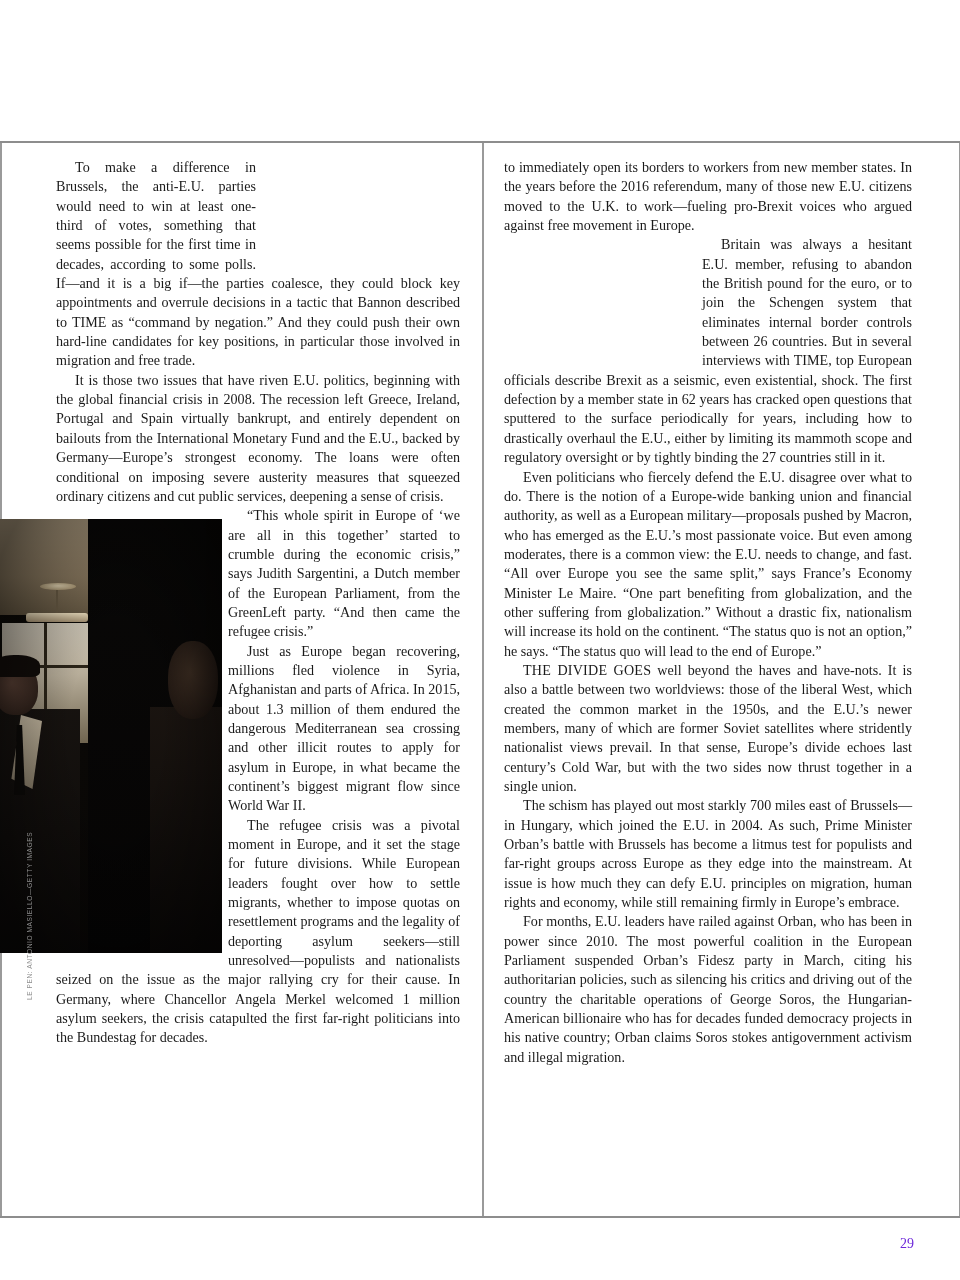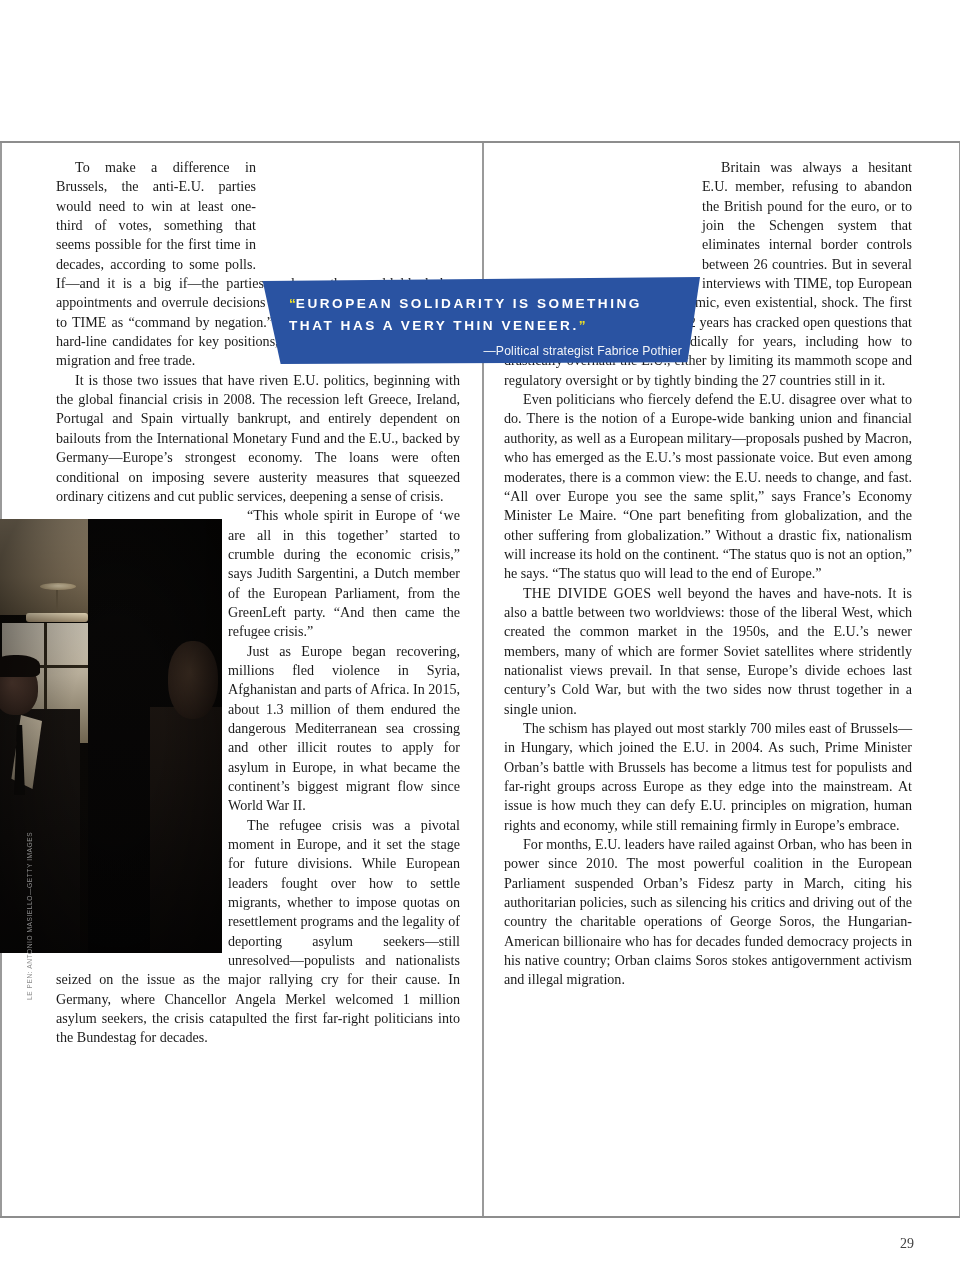--- a/index.html
+++ b/index.html
@@ -273,21 +273,21 @@
     color: #f2f4f8;
   }
 
   
   .folio {
     position: absolute;
     right: 46px;
     top: 1236px;
     font-family: "Liberation Serif", serif;
     font-size: 14px;
-    color: #404040;
+    color: #6d28d9;
   }
 </style>
 </head>
 <body>
 
 <div class="page">
 
   <div class="rule-top"></div>
   <div class="rule-left-edge"></div>
   <div class="rule-col-divider"></div>
@@ -298,20 +298,21 @@
     <div class="float-quote-left"></div>
     <p>To make a difference in Brussels, the anti-E.U. parties would need to win at least one-third of votes, something that seems possible for the first time in decades, according to some polls. If—and it is a big if—the parties coalesce, they could block key appointments and overrule decisions in a tactic that Bannon described to TIME as “command by negation.” And they could push their own hard-line candidates for key positions, in particular those involved in migration and free trade.</p>
     <p>It is those two issues that have riven E.U. politics, beginning with the global financial crisis in 2008. The recession left Greece, Ireland, Portugal and Spain virtually bankrupt, and entirely dependent on bailouts from the International Monetary Fund and the E.U., backed by Germany—Europe’s strongest economy. The loans were often conditional on imposing severe austerity measures that squeezed ordinary citizens and cut public services, deepening a sense of crisis.</p>
     <div class="float-photo-left"></div>
     <p>“This whole spirit in Europe of ‘we are all in this together’ started to crumble during the economic crisis,” says Judith Sargentini, a Dutch member of the European Parliament, from the GreenLeft party. “And then came the refugee crisis.”</p>
     <p>Just as Europe began recovering, millions fled violence in Syria, Afghanistan and parts of Africa. In 2015, about 1.3 million of them endured the dangerous Mediterranean sea crossing and other illicit routes to apply for asylum in Europe, in what became the continent’s biggest migrant flow since World War II.</p>
     <p>The refugee crisis was a pivotal moment in Europe, and it set the stage for future divisions. While European leaders fought over how to settle migrants, whether to impose quotas on resettlement programs and the legality of deporting asylum seekers—still unresolved—populists and nationalists seized on the issue as the major rallying cry for their cause. In Germany, where Chancellor Angela Merkel welcomed 1 million asylum seekers, the crisis catapulted the first far-right politicians into the Bundestag for decades.</p>
   </div>
 
   <div class="col col-right">
+    <p class="noindent">to immediately open its borders to workers from new member states. In the years before the 2016 referendum, many of those new E.U. citizens moved to the U.K. to work—fueling pro-Brexit voices who argued against free movement in Europe.</p>
     <div class="float-quote-right"></div>
     <p>Britain was always a hesitant E.U. member, refusing to abandon the British pound for the euro, or to join the Schengen system that eliminates internal border controls between 26 countries. But in several interviews with TIME, top European officials describe Brexit as a seismic, even existential, shock. The first defection by a member state in 62 years has cracked open questions that sputtered to the surface periodically for years, including how to drastically overhaul the E.U., either by limiting its mammoth scope and regulatory oversight or by tightly binding the 27 countries still in it.</p>
     <p>Even politicians who fiercely defend the E.U. disagree over what to do. There is the notion of a Europe-wide banking union and financial authority, as well as a European military—proposals pushed by Macron, who has emerged as the E.U.’s most passionate voice. But even among moderates, there is a common view: the E.U. needs to change, and fast. “All over Europe you see the same split,” says France’s Economy Minister Le Maire. “One part benefiting from globalization, and the other suffering from globalization.” Without a drastic fix, nationalism will increase its hold on the continent. “The status quo is not an option,” he says. “The status quo will lead to the end of Europe.”</p>
     <p><span class="smallcaps">THE DIVIDE GOES</span><span> well beyond the haves and have-nots. It is also a battle between two worldviews: those of the liberal West, which created the common market in the 1950s, and the E.U.’s newer members, many of which are former Soviet satellites where stridently nationalist views prevail. In that sense, Europe’s divide echoes last century’s Cold War, but with the two sides now thrust together in a single union.</span></p>
     <p>The schism has played out most starkly 700 miles east of Brussels—in Hungary, which joined the E.U. in 2004. As such, Prime Minister Orban’s battle with Brussels has become a litmus test for populists and far-right groups across Europe as they edge into the mainstream. At issue is how much they can defy E.U. principles on migration, human rights and economy, while still remaining firmly in Europe’s embrace.</p>
     <p>For months, E.U. leaders have railed against Orban, who has been in power since 2010. The most powerful coalition in the European Parliament suspended Orban’s Fidesz party in March, citing his authoritarian policies, such as silencing his critics and driving out of the country the charitable operations of George Soros, the Hungarian-American billionaire who has for decades funded democracy projects in his native country; Orban claims Soros stokes antigovernment activism and illegal migration.</p>
   </div>
 
   <div class="photo">
     <div class="ph-wall"></div>
@@ -328,21 +329,16 @@
     <div class="ph-man1-tie"></div>
     <div class="ph-man1-head"></div>
     <div class="ph-man1-hair"></div>
     <div class="ph-man2-body"></div>
     <div class="ph-man2-head"></div>
     <div class="ph-vignette"></div>
   </div>
 
   <div class="photo-credit">LE PEN: ANTONIO MASIELLO—GETTY IMAGES</div>
 
-  <div class="pullquote">
-    <p class="pq-text"><span class="pq-mark">“</span><span>EUROPEAN SOLIDARITY IS SOMETHING</span></p>
-    <p class="pq-text"><span>THAT HAS A VERY THIN VENEER.</span><span class="pq-mark">”</span></p>
-    <p class="pq-attrib">—Political strategist Fabrice Pothier</p>
-  </div>
 
   <div class="folio">29</div>
 
 </div>
 
 </body></html>

